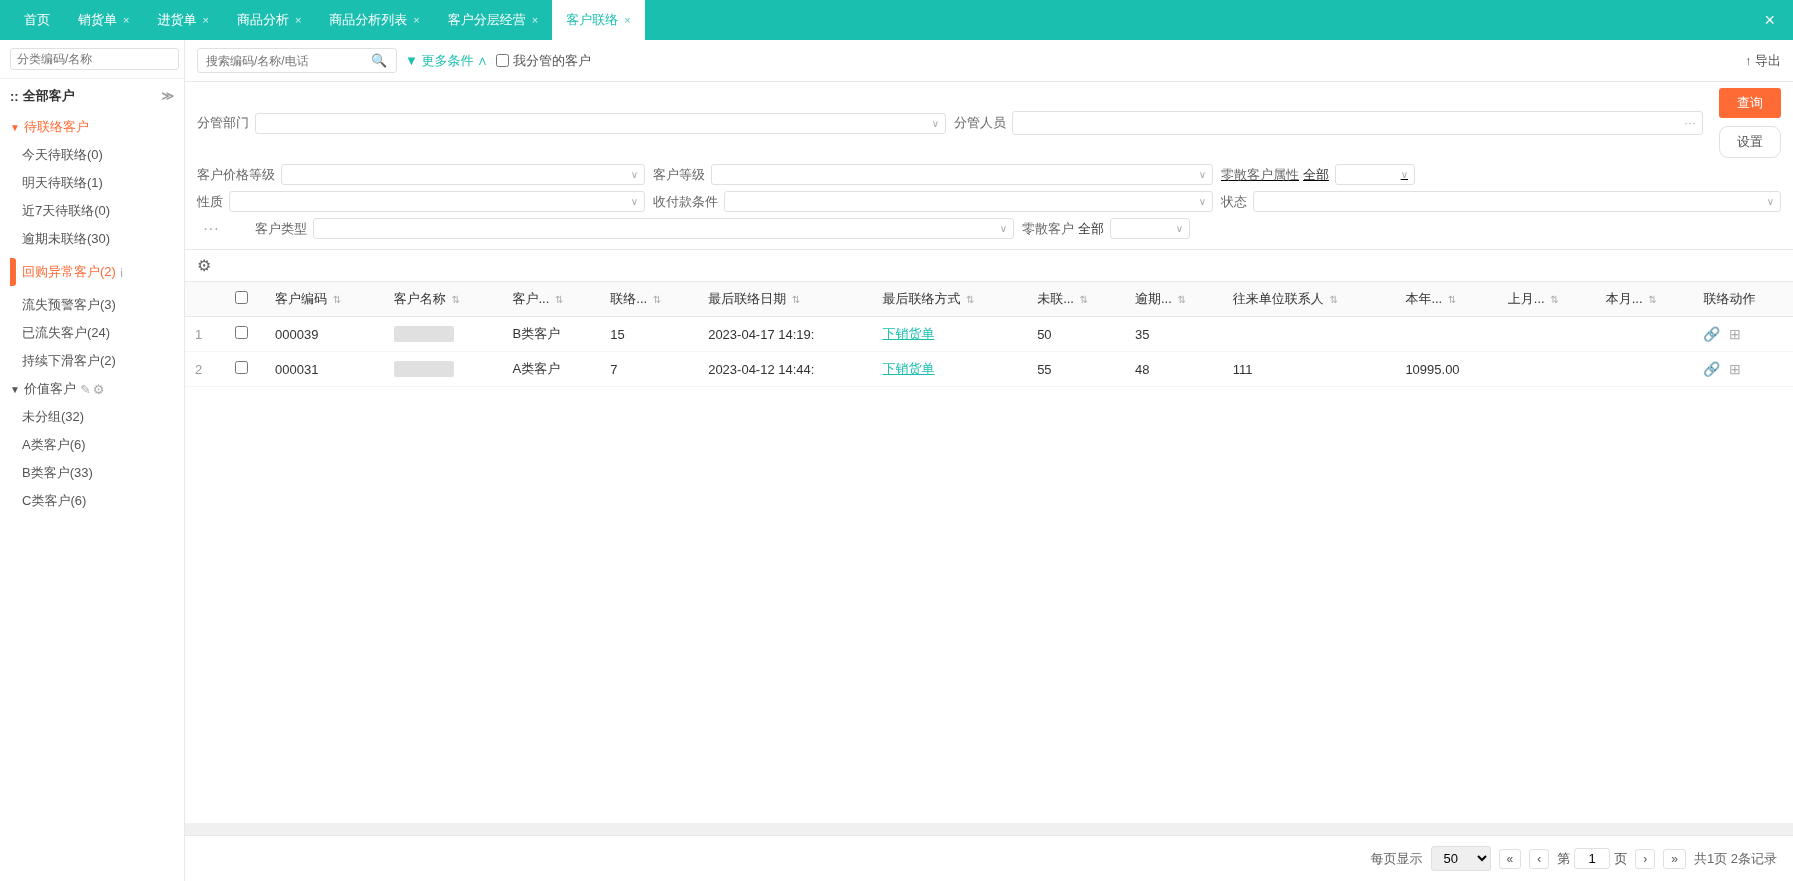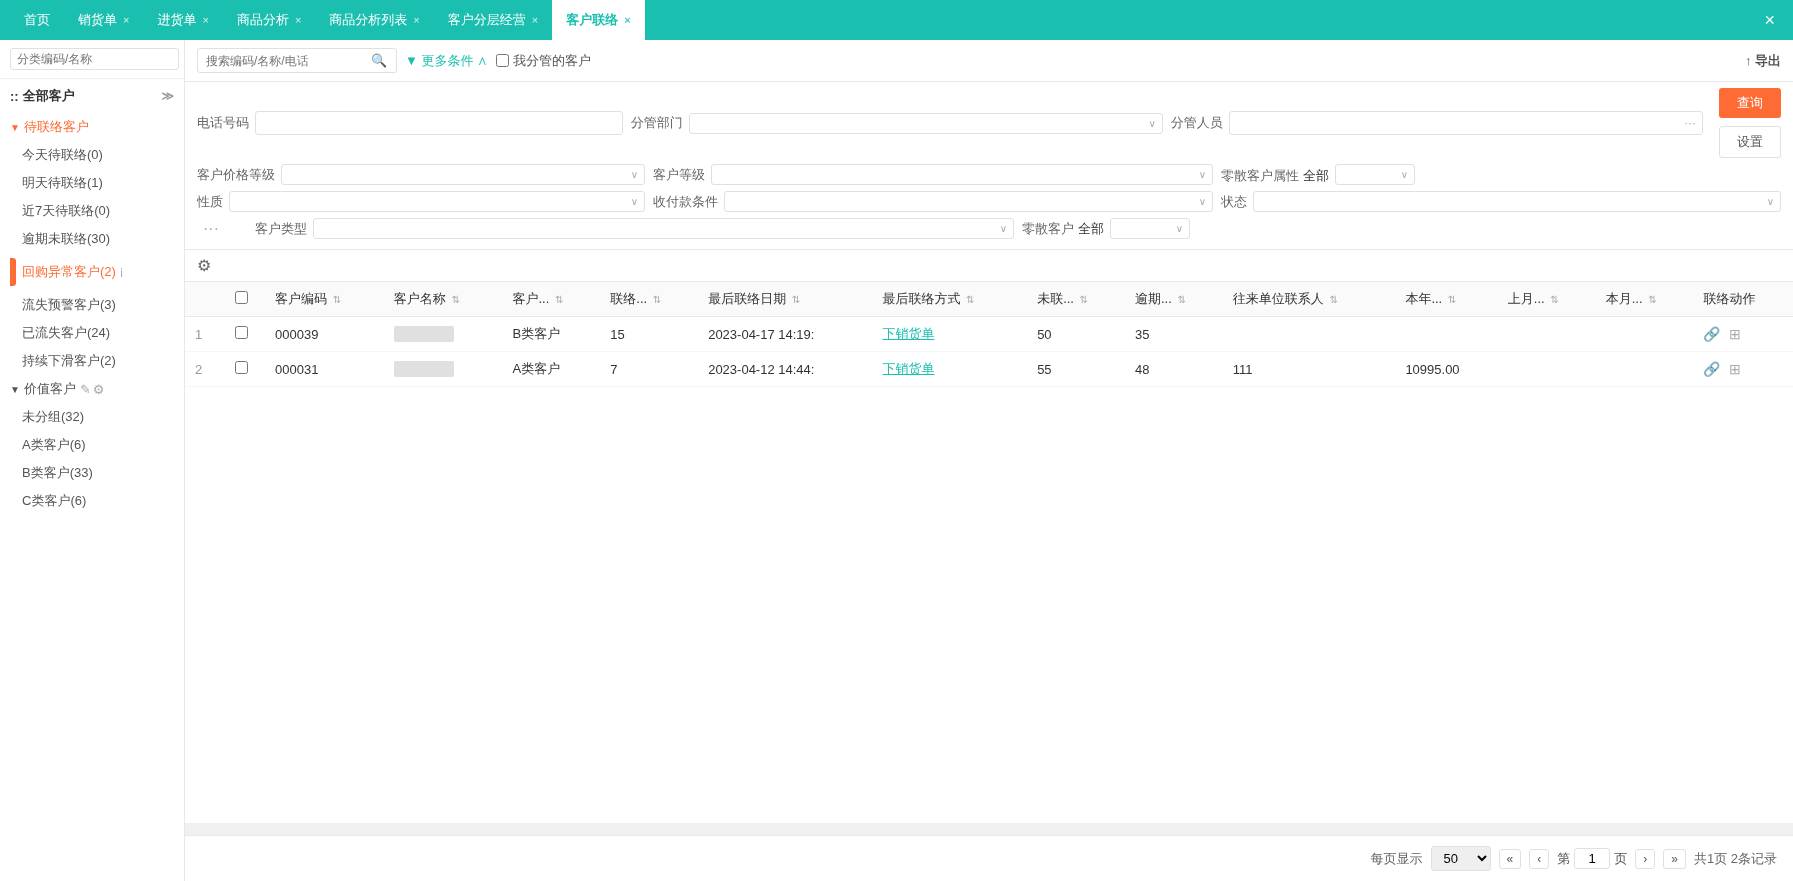--- a/index.html
+++ b/index.html
@@ -7,21 +7,21 @@
 
     
     .top-nav {
       display: flex; align-items: center; background: #1bbfb0; height: 40px; padding: 0 10px;
       position: relative;
     }
     .top-nav .nav-item {
       color: #fff; padding: 0 14px; height: 40px; display: flex; align-items: center;
       cursor: pointer; white-space: nowrap; font-size: 14px;
     }
-    .top-nav .nav-item.active { background: #fff; color: #1bbfb0; font-weight: bold; }
+    .top-nav .nav-item.active { background: #fff; color: #1bbfb0; }
     .top-nav .nav-item .close-x { margin-left: 6px; font-size: 11px; opacity: 0.8; }
     .top-nav .spacer { flex: 1; }
     .top-nav .close-btn {
       color: #fff; font-size: 18px; cursor: pointer; padding: 0 8px;
     }
 
     
     .main-layout { display: flex; height: calc(881px - 40px); }
 
     
@@ -87,21 +87,21 @@
     }
     .filter-search-box .icon { color: #aaa; }
     .more-conditions {
       color: #1bbfb0; cursor: pointer; display: flex; align-items: center; gap: 3px;
       font-size: 13px; white-space: nowrap;
     }
     .my-customers { display: flex; align-items: center; gap: 4px; font-size: 13px; color: #555; }
     .my-customers input[type=checkbox] { cursor: pointer; }
     .export-btn {
       margin-left: auto; color: #555; cursor: pointer; display: flex; align-items: center;
-      gap: 3px; font-size: 13px; font-weight: bold;
+      gap: 3px; font-size: 13px;
     }
 
     
     .filter-rows {
       background: #fff; padding: 6px 12px 4px 12px; border-bottom: 1px solid #e8e8e8;
     }
     .filter-row {
       display: flex; align-items: center; gap: 8px; margin-bottom: 6px;
     }
     .filter-cell {
@@ -118,21 +118,21 @@
     .filter-input {
       border: 1px solid #e0e0e0; border-radius: 3px; padding: 4px 6px; flex: 1;
       font-size: 12px; outline: none; background: #fff;
     }
     .filter-more { color: #aaa; cursor: pointer; font-size: 16px; padding: 0 6px; }
     .query-btn {
       background: #ff6b35; color: #fff; border: none; border-radius: 3px; padding: 6px 18px;
       cursor: pointer; font-size: 13px; white-space: nowrap;
     }
     .settings-btn {
-      background: #fff; color: #555; border: 1px solid #e0e0e0; border-radius: 3px;
+      background: #fff; color: #555; border: 1px solid #e0e0e0; border-radius: 9px;
       padding: 6px 14px; cursor: pointer; font-size: 13px; white-space: nowrap; margin-top: 4px;
     }
     .filter-inline-label { color: #666; white-space: nowrap; font-size: 13px; margin-right: 4px; }
     .filter-inline-value { color: #333; }
 
     
     .table-area {
       flex: 1; overflow: hidden; background: #fff; margin: 0; display: flex; flex-direction: column;
     }
     .table-toolbar {
@@ -324,24 +324,20 @@
         <span>我分管的客户</span>
       </div>
       <div class="export-btn">
         <span>↑ 导出</span>
       </div>
     </div>
 
     <div class="filter-rows">
 
       <div class="filter-row">
-        <div class="filter-cell" style="flex:1.2">
-          <span class="filter-label">电话号码</span>
-          <input class="filter-input" style="flex: 1 1 0%;">
-        </div>
         <div class="filter-cell" style="flex:1.5">
           <span class="filter-label">分管部门</span>
           <div class="filter-select">
             <span class="placeholder"></span>
             <span class="arrow">∨</span>
           </div>
         </div>
         <div class="filter-cell" style="flex:1.5">
           <span class="filter-label">分管人员</span>
           <div class="filter-select" style="justify-content:flex-end;">
@@ -363,21 +359,21 @@
             <span class="arrow">∨</span>
           </div>
         </div>
         <div class="filter-cell" style="flex:1.5">
           <span class="filter-label">客户等级</span>
           <div class="filter-select">
             <span class="placeholder"></span>
             <span class="arrow">∨</span>
           </div>
         </div>
-        <div class="filter-cell" style="flex:1.5;align-items:flex-end;">
+        <div class="filter-cell" style="flex:1.5;align-items:center;text-decoration:underline;">
           <span class="filter-inline-label">零散客户属性</span>
           <span class="filter-inline-value">全部</span>
           <div class="filter-select" style="margin-left:6px;max-width:80px;">
             <span class="placeholder"></span>
             <span class="arrow">∨</span>
           </div>
         </div>
       </div>
 
       <div class="filter-row">

